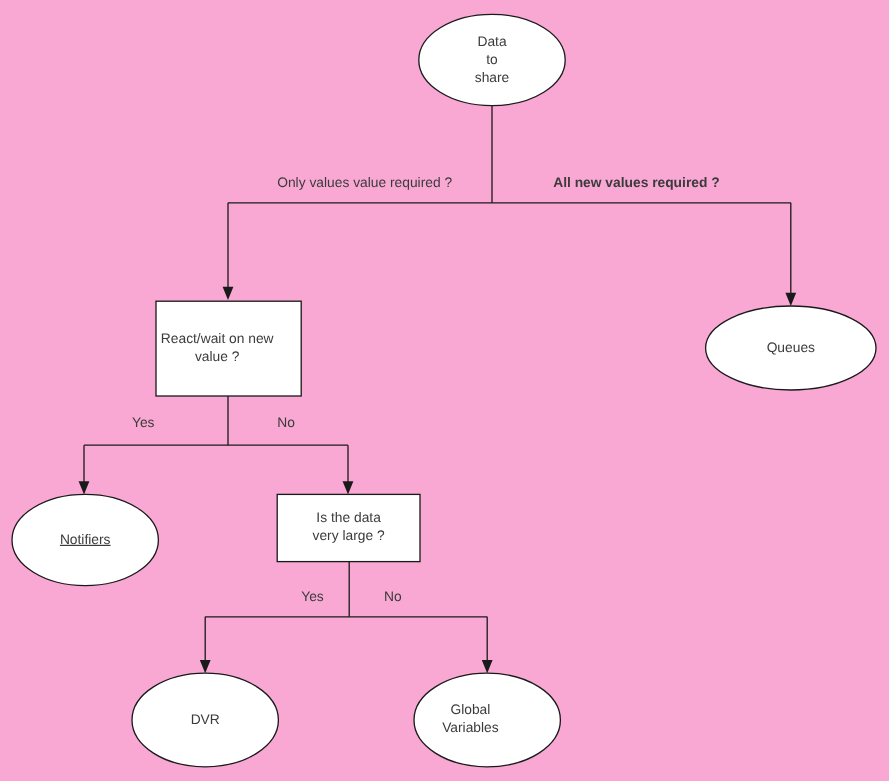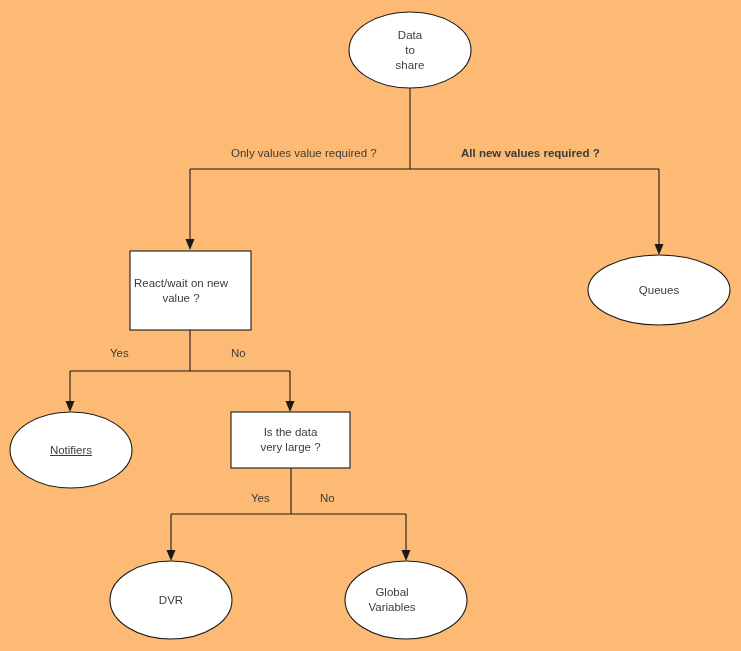--- a/index.html
+++ b/index.html
@@ -4,21 +4,21 @@
 <style>
   html, body {
     margin: 0;
     padding: 0;
     background: #ffffff;
   }
   #canvas {
     position: relative;
     width: 741px;
     height: 651px;
-    background: #fdba74;
+    background: #f9a8d4;
     overflow: hidden;
     font-family: "Liberation Sans", sans-serif;
   }
   #flow-svg {
     position: absolute;
     left: 0;
     top: 0;
     width: 741px;
     height: 651px;
   }

